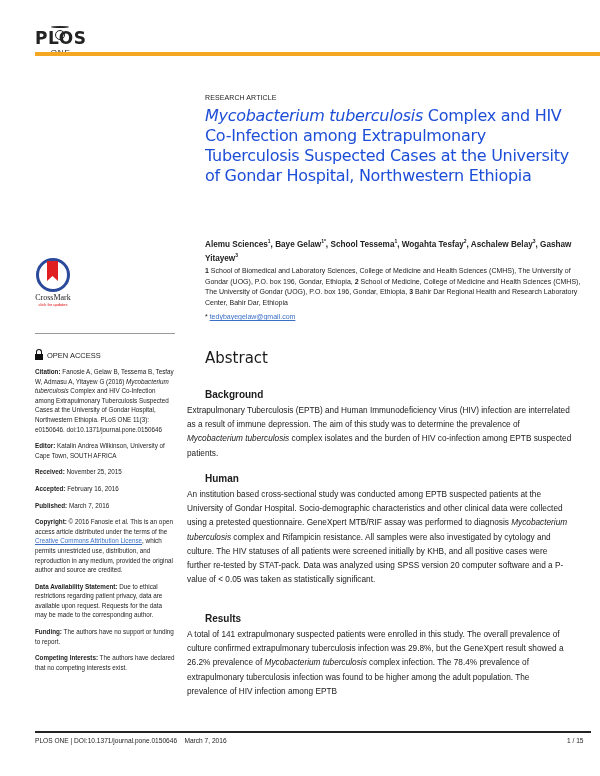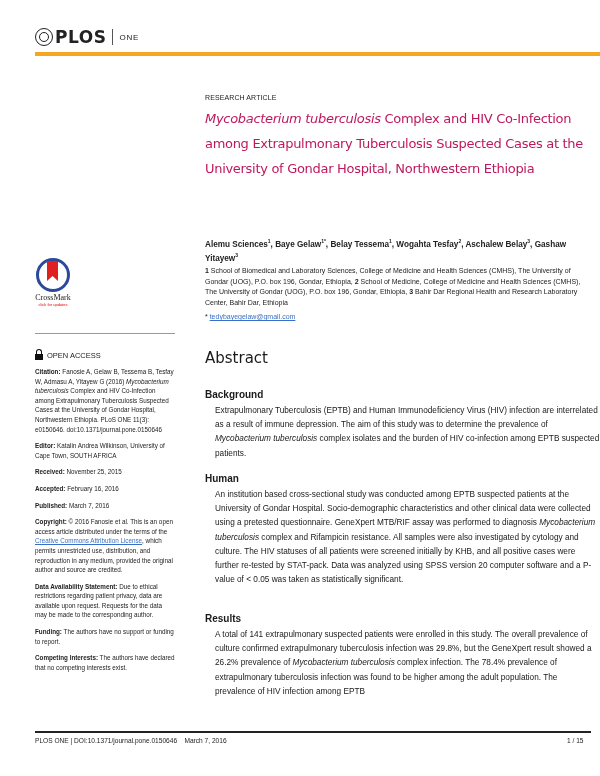--- a/index.html
+++ b/index.html
@@ -1,19 +1,19 @@
 <!DOCTYPE html>
 <html><head>
 <meta charset="utf-8">
 <style>
   html, body { margin:0; padding:0; background:#fff; }
   body { width:600px; height:776px; position:relative; overflow:hidden; font-family:"Liberation Sans", sans-serif; color:#1a1a1a; }
   .abs { position:absolute; }
   
-  #logo { left:35px; top:26px; height:22px; display:flex; align-items:center; }
+  #logo { left:35px; top:26px; height:22px; display:flex; align-items:center;flex-direction:column; }
   #logo .globe { width:16px; height:16px; border:1.6px solid #222; border-radius:50%; position:relative; margin-right:2px; }
   #logo .globe:before { content:""; position:absolute; left:3px; top:3px; width:8px; height:8px; border:1px solid #222; border-radius:50%; }
   #logo .plos { font-family:"DejaVu Sans", sans-serif; font-weight:bold; font-size:17px; letter-spacing:0.5px; color:#222; }
   #logo .sep { width:1px; height:16px; background:#555; margin:0 6px 0 6px; }
   #logo .one { font-size:8px; letter-spacing:0.8px; color:#222; }
   #orange-rule { left:35px; top:52px; width:565px; height:4px; background:#f5a623; }
 
   
   #crossmark { left:33px; top:258px; width:40px; text-align:center; }
   #crossmark .ring { width:28px; height:28px; border-radius:50%; border:3px solid #2b4a9b; margin:0 auto; position:relative; background:#fff; }
@@ -27,31 +27,31 @@
   #open-access { left:35px; top:351px; display:flex; align-items:center; font-size:7.5px; color:#222; }
   #open-access .lock { width:8px; height:6px; background:#111; position:relative; margin-right:4px; margin-top:3px; }
   #open-access .lock:before { content:""; position:absolute; left:1px; top:-5px; width:4px; height:5px; border:1.5px solid #111; border-bottom:none; border-radius:3px 3px 0 0; }
   #left-col { left:35px; top:367px; width:140px; font-size:6.3px; line-height:9.6px; color:#222; }
   #left-col p { margin:0 0 7px 0; }
   #left-col b { font-weight:bold; }
   #left-col .link { color:#3a6fc7; text-decoration:underline; }
 
   
   #article-type { left:205px; top:94px; font-size:7px; color:#222; letter-spacing:0.1px; }
-  #title { left:205px; top:106px; width:380px; font-family:"DejaVu Sans", sans-serif; font-size:13px; line-height:25px; color:#be185d; letter-spacing:-0.3px; }
+  #title { left:205px; top:106px; width:380px; font-family:"DejaVu Sans", sans-serif; font-size:16px; line-height:20px; color:#1d4ed8; letter-spacing:-0.3px; }
   #title i { font-style:italic; }
   #authors { left:205px; top:236px; width:385px; font-size:8.2px; line-height:11.5px; font-weight:bold; color:#222; }
   #authors sup { font-size:5px; }
   #affiliations { left:205px; top:266px; width:385px; font-size:7px; line-height:10.6px; color:#222; }
   #affiliations b { font-weight:bold; }
   #email { left:205px; top:313px; font-size:7px; color:#222; }
   #email .link { color:#3a6fc7; text-decoration:underline; }
   #abstract-heading { left:205px; top:349px; font-family:"DejaVu Sans", sans-serif; font-size:15px; color:#1a1a1a; }
   .sec-h { position:absolute; left:205px; font-size:10px; font-weight:bold; color:#1a1a1a; }
-  .sec-p { position:absolute; left:215px; width:385px; font-size:8.25px; line-height:14.2px; color:#1a1a1a; }
+  .sec-p { position:absolute; left:187px; width:385px; font-size:8.25px; line-height:14.2px; color:#1a1a1a; }
   .sec-p i { font-style:italic; }
   #bg-h { top:389px; }
   #bg-p { top:404px; }
   #m-h { top:473px; }
   #m-p { top:488px; }
   #r-h { top:613px; }
   #r-p { top:628px; }
 
   
   #foot-rule { left:35px; top:731px; width:556px; height:1.5px; background:#222; }
@@ -93,21 +93,21 @@
   <p><b>Funding:</b><span> The authors have no support or funding to report.</span></p>
   <p><b>Competing Interests:</b><span> The authors have declared that no competing interests exist.</span></p>
 </div>
 
 <div id="article-type" class="abs">RESEARCH ARTICLE</div>
 <div id="title" class="abs"><i>Mycobacterium tuberculosis</i><span> Complex and HIV Co-Infection among Extrapulmonary Tuberculosis Suspected Cases at the University of Gondar Hospital, Northwestern Ethiopia</span></div>
 
 <div id="authors" class="abs">
   <span><span>Alemu Sciences</span><sup>1</sup>, </span>
   <span><span>Baye Gelaw</span><sup>1*</sup>, </span>
-  <span><span>Belay Tessema</span><sup>1</sup>, </span>
+  <span><span>School Tessema</span><sup>1</sup>, </span>
   <span><span>Wogahta Tesfay</span><sup>2</sup>, </span>
   <span><span>Aschalew Belay</span><sup>3</sup>, </span>
   <span><span>Gashaw Yitayew</span><sup>3</sup></span>
 </div>
 
 <div id="affiliations" class="abs">
   <b>1</b><span> School of Biomedical and Laboratory Sciences, College of Medicine and Health Sciences (CMHS), The University of Gondar (UOG), P.O. box 196, Gondar, Ethiopia, </span><b>2</b><span> School of Medicine, College of Medicine and Health Sciences (CMHS), The University of Gondar (UOG), P.O. box 196, Gondar, Ethiopia, </span><b>3</b><span> Bahir Dar Regional Health and Research Laboratory Center, Bahir Dar, Ethiopia</span>
 </div>
 
 <div id="email" class="abs">

